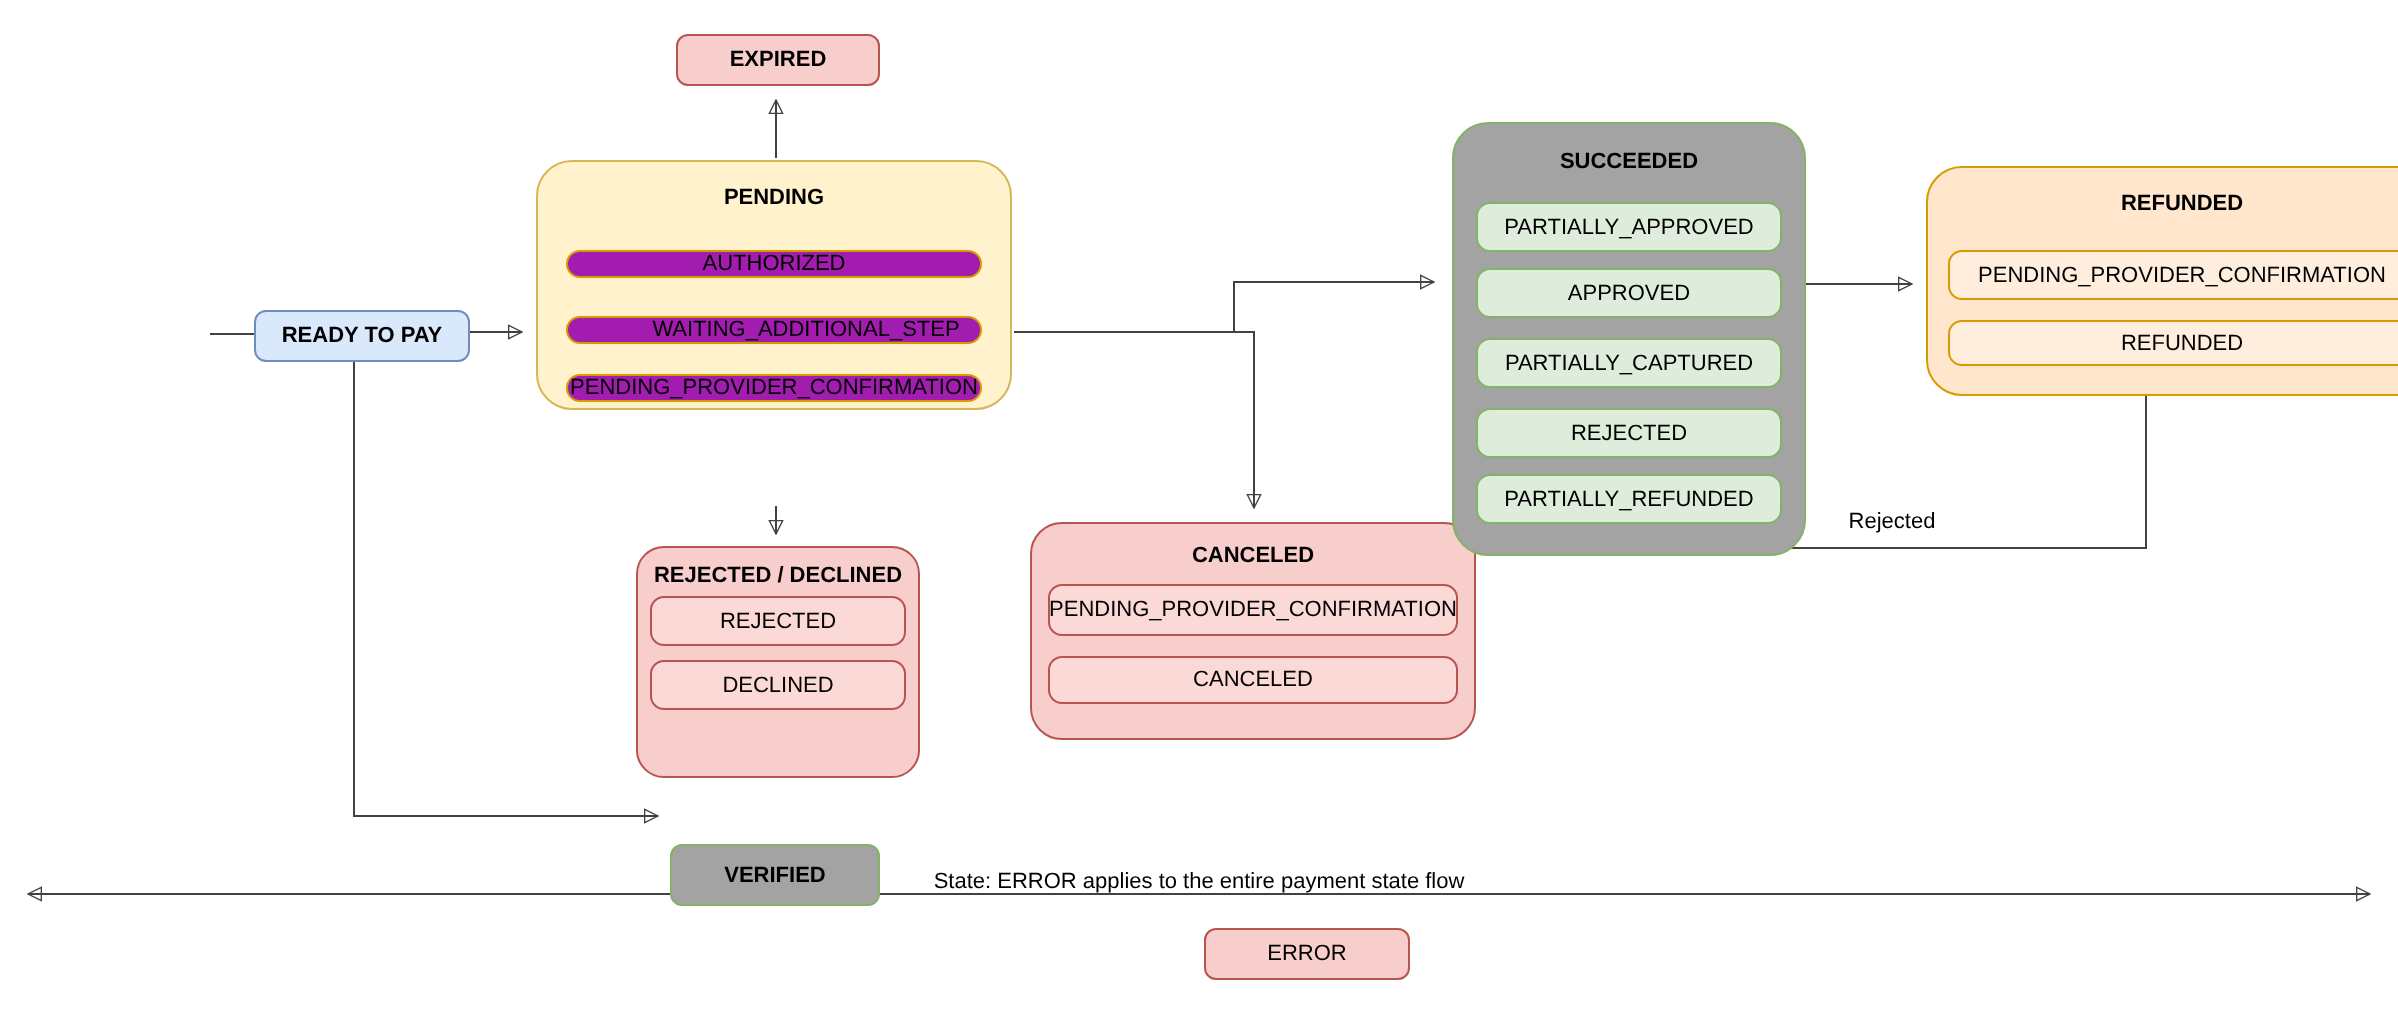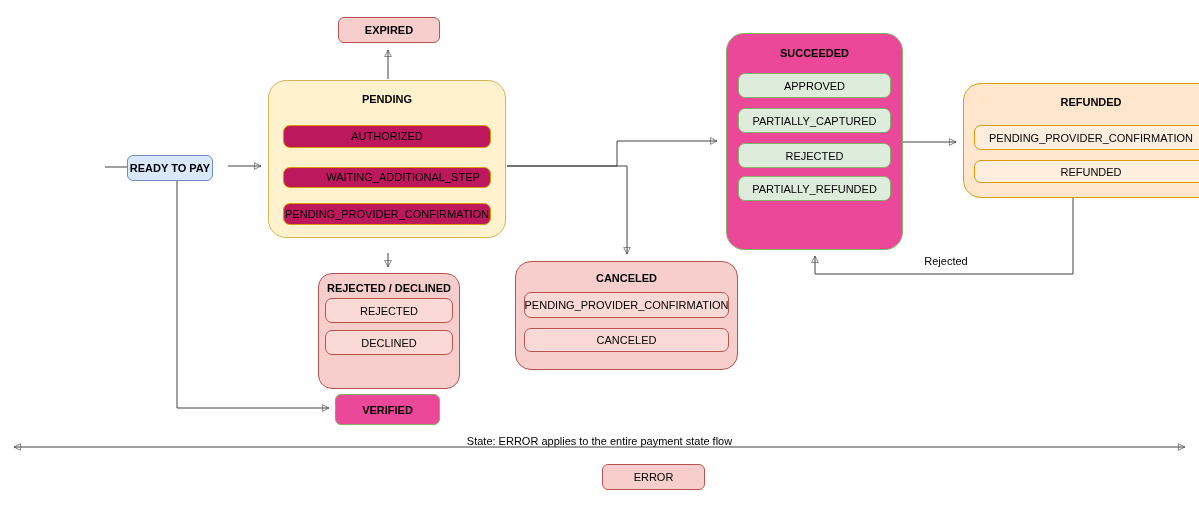--- a/index.html
+++ b/index.html
@@ -42,24 +42,24 @@
     font-size:11px;
     box-sizing:border-box;
     width:100%;
     white-space:nowrap;
   }
 
   
   .blue   {background:#dae8fc;border-color:#6c8ebf;}
   .yellow {background:#fff2cc;border-color:#d6b656;}
   .orange {background:#ffe6cc;border-color:#d79b00;}
-  .green  {background:#ec4899;border-color:#82b366;}
+  .green  {background:#a3a3a3;border-color:#82b366;margin-top:28px;}
   .red    {background:#f8cecc;border-color:#b85450;}
 
-  .item.peach       {background:#be185d;border-color:#d79b00;}
+  .item.peach       {background:#a21caf;border-color:#d79b00;}
   .item.light-green {background:#ddecdb;border-color:#82b366;}
   .item.light-red   {background:#fad9d7;border-color:#b85450;}
   .item.light-orange{background:#ffeedd;border-color:#d79b00;}
 
   .edge-label{
     position:absolute;
     font-size:11px;
     text-align:center;
     background:#ffffff;
     padding:0 2px;
@@ -83,57 +83,58 @@
     <path d="M388 79 V50" marker-end="url(#arr)"></path>
     <path d="M388 253 V267" marker-end="url(#arr)"></path>
     <path d="M507 166 H617 V141 H717" marker-end="url(#arr)"></path>
     <path d="M507 166 H627 V254" marker-end="url(#arr)"></path>
     <path d="M903 142 H956" marker-end="url(#arr)"></path>
     <path d="M1073 198 V274 H815 V256" marker-end="url(#arr)"></path>
     <path d="M14 447 H1185" marker-start="url(#arr)" marker-end="url(#arr)"></path>
   </svg>
 
 
-  <div class="node-simple blue" style="left:127px;top:155px;width:86px;height:26px;">
+  <div class="node-simple blue" style="left:127px;top:155px;width:108px;height:26px;">
     <span>READY TO PAY</span>
   </div>
 
   <div class="node-simple red" style="left:338px;top:17px;width:102px;height:26px;">
     <span>EXPIRED</span>
   </div>
 
   <div class="node-simple green" style="left:335px;top:394px;width:105px;height:31px;">
     <span>VERIFIED</span>
   </div>
 
   <div class="node-simple red regular" style="left:602px;top:464px;width:103px;height:26px;">
     <span>ERROR</span>
   </div>
 
-  <div class="container yellow" style="left:268px;top:80px;width:238px;height:158px;padding:12px 14px;">
+  <div class="container yellow" style="left:268px;top:80px;width:238px;height:125px;padding:12px 14px;">
     <div class="title" style="margin-bottom:20px;">PENDING</div>
     <div class="item peach" style="height:26px;margin-bottom:19px;">AUTHORIZED</div>
     <div class="item peach" style="height:25px;margin-bottom:15px;padding-left:32px;">WAITING_ADDITIONAL_STEP</div>
     <div class="item peach" style="height:25px;">PENDING_PROVIDER_CONFIRMATION</div>
   </div>
 
   <div class="container red" style="left:318px;top:273px;width:142px;height:116px;padding:8px 6px;border-radius:14px;">
     <div class="title" style="margin-bottom:4px;">REJECTED / DECLINED</div>
     <div class="item light-red" style="height:25px;margin-bottom:7px;">REJECTED</div>
     <div class="item light-red" style="height:25px;">DECLINED</div>
   </div>
 
   <div class="container red" style="left:515px;top:261px;width:223px;height:109px;padding:10px 8px;border-radius:16px;">
     <div class="title" style="margin-bottom:8px;">CANCELED</div>
     <div class="item light-red" style="height:26px;margin-bottom:10px;">PENDING_PROVIDER_CONFIRMATION</div>
     <div class="item light-red" style="height:24px;">CANCELED</div>
   </div>
 
   <div class="container green" style="left:726px;top:33px;width:177px;height:217px;padding:13px 11px;">
     <div class="title" style="margin-bottom:14px;">SUCCEEDED</div>
+    <div class="item light-green" style="height:25px;margin-bottom:8px;">PARTIALLY_APPROVED</div>
     <div class="item light-green" style="height:25px;margin-bottom:10px;">APPROVED</div>
     <div class="item light-green" style="height:25px;margin-bottom:10px;">PARTIALLY_CAPTURED</div>
     <div class="item light-green" style="height:25px;margin-bottom:8px;">REJECTED</div>
     <div class="item light-green" style="height:25px;">PARTIALLY_REFUNDED</div>
   </div>
 
   <div class="container orange" style="left:963px;top:83px;width:256px;height:115px;padding:12px 10px;">
     <div class="title" style="margin-bottom:17px;">REFUNDED</div>
     <div class="item light-orange" style="height:25px;margin-bottom:10px;">PENDING_PROVIDER_CONFIRMATION</div>
     <div class="item light-orange" style="height:23px;">REFUNDED</div>

